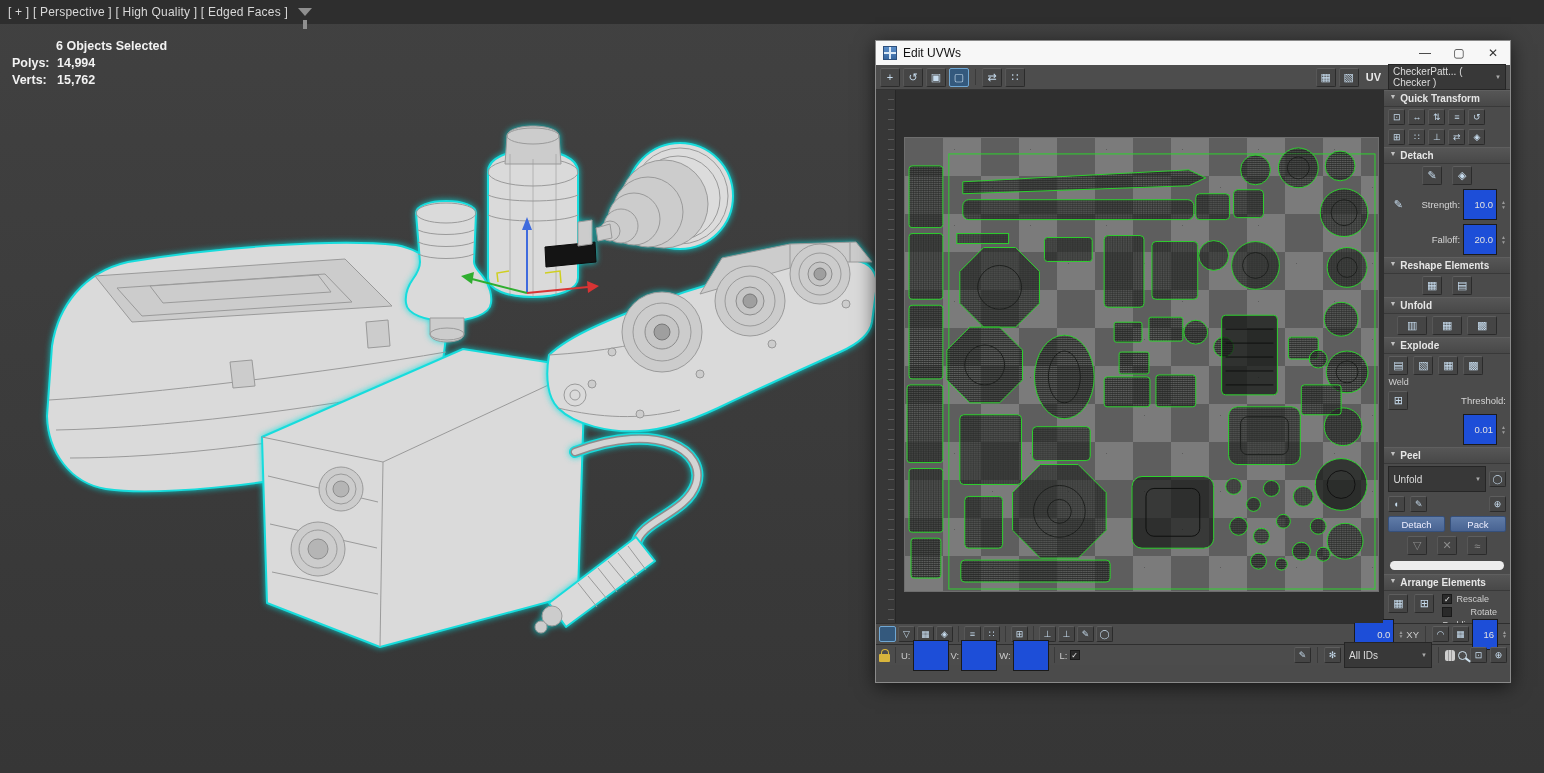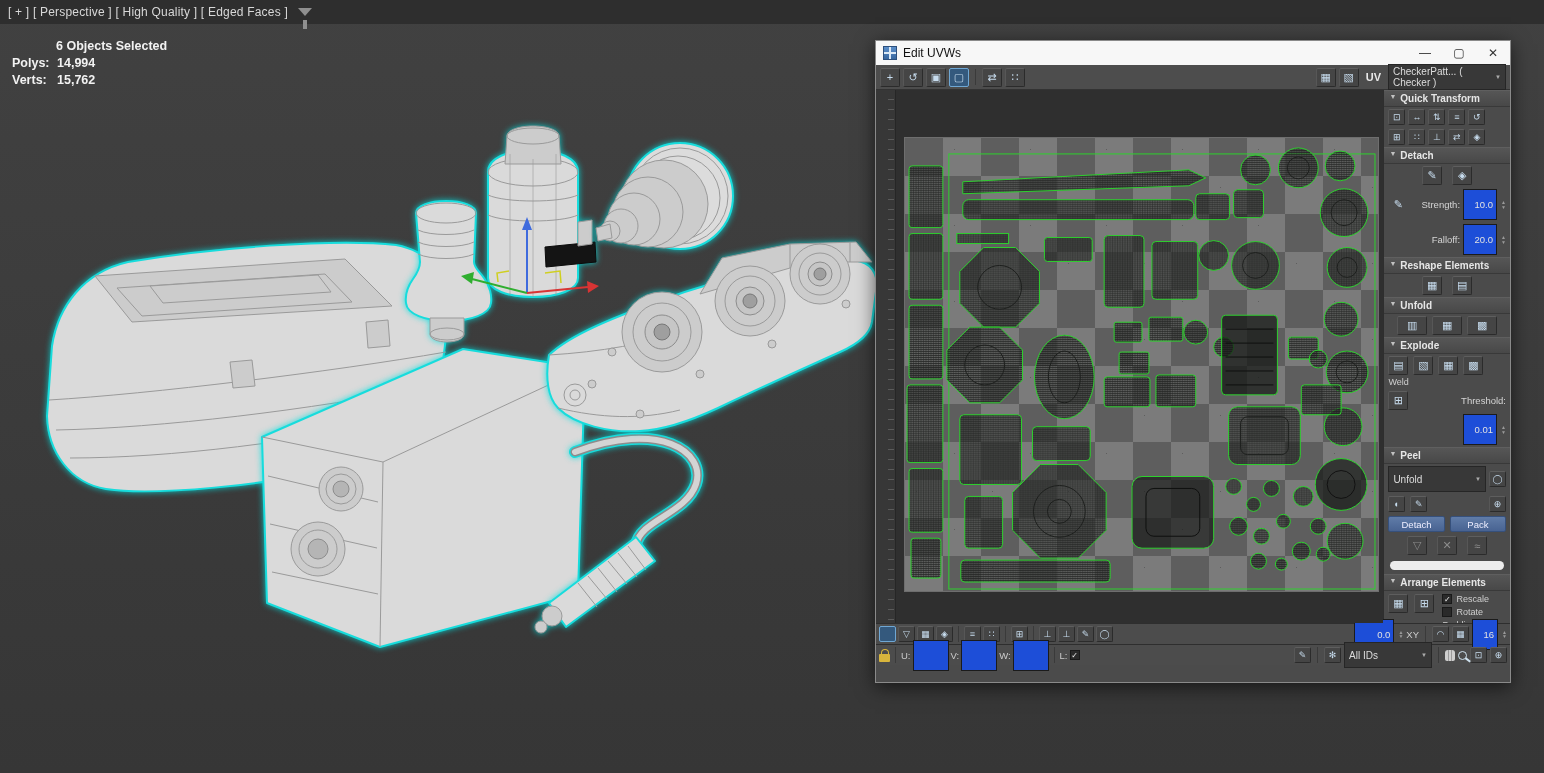--- a/index.html
+++ b/index.html
@@ -494,21 +494,21 @@
           <span class="ibtn">▦</span>
           <span class="ibtn">⊞</span>
           <span class="ibtn">▧</span>
           <span class="ibtn">∷</span>
         </div>
         <div style="flex:1; display:flex; flex-direction:column; gap:3px;">
           <div style="display:flex; align-items:center; gap:4px;">
             <span class="cb">✓</span>
             <span class="tinylbl">Rescale</span>
           </div>
-          <div style="display:flex; align-items:center; gap:4px;">
+          <div style="display:flex; align-items:center; gap:18px;">
             <span class="cb"></span>
             <span class="tinylbl">Rotate</span>
           </div>
           <span class="tinylbl">Padding:</span>
           <div style="display:flex; align-items:center;">
             <span class="fld">
                 <span>0.001</span>
               </span>
             <span class="spin">
                 <span>▲</span>

